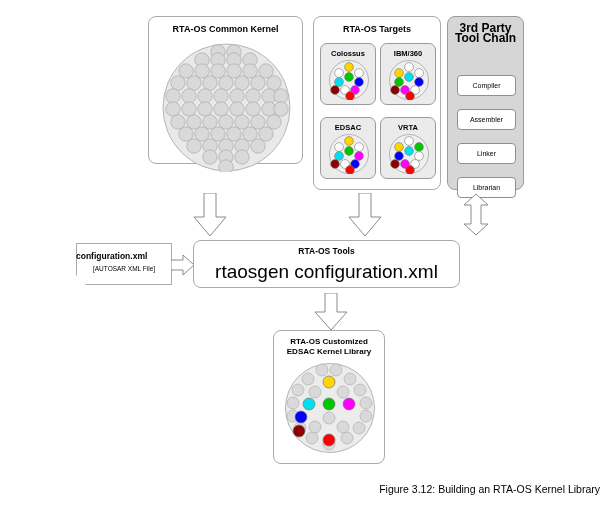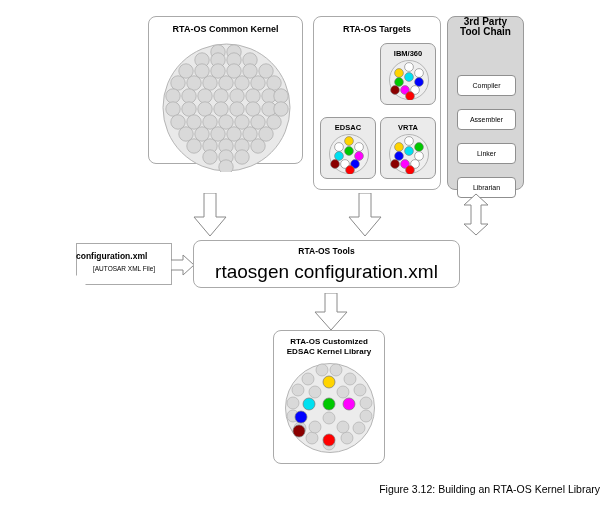--- a/index.html
+++ b/index.html
@@ -81,23 +81,23 @@
   
   #toolchain {
     left: 447px;
     top: 16px;
     width: 77px;
     height: 174px;
     background: #d6d6d6;
     border: 1px solid #9a9a9a;
   }
   #toolchain .panel-title {
-    font-size: 10px;
+    font-size: 12px;
     line-height: 10px;
-    padding-top: 0;
+    padding-top: 6px;
   }
   .tool-btn {
     position: absolute;
     left: 9px;
     width: 59px;
     height: 21px;
     box-sizing: border-box;
     border: 1px solid #8f8f8f;
     border-radius: 4px;
     background: #ffffff;
@@ -264,20 +264,38 @@
         <circle cx="64" cy="114" r="7.2"></circle>
         <circle cx="80" cy="114" r="7.2"></circle>
       <circle cx="64" cy="124" r="7.2"></circle>
     </g>
   </svg>
 </div>
 
 <div class="panel" id="targets-panel">
   <div class="panel-title">RTA-OS Targets</div>
 
+  <div class="target-box" id="tb-colossus">
+    <div class="tb-title">Colossus</div>
+    <svg class="target-disc" viewBox="0 0 40 40">
+      <circle cx="20" cy="20" r="19.5" fill="#efefef" stroke="#b5b5b5"></circle>
+      <g stroke="#777" stroke-width="0.6">
+        <circle cx="20" cy="7" r="4.4" fill="#ffd400"></circle>
+        <circle cx="10" cy="13" r="4.4" fill="#ffffff"></circle>
+        <circle cx="30" cy="13" r="4.4" fill="#ffffff"></circle>
+        <circle cx="20" cy="17" r="4.4" fill="#00c800"></circle>
+        <circle cx="10" cy="22" r="4.4" fill="#00e0f0"></circle>
+        <circle cx="30" cy="22" r="4.4" fill="#0000ff"></circle>
+        <circle cx="6" cy="30" r="4.4" fill="#8b0000"></circle>
+        <circle cx="16" cy="30" r="4.4" fill="#ffffff"></circle>
+        <circle cx="26" cy="30" r="4.4" fill="#ff00ff"></circle>
+        <circle cx="21" cy="36" r="4.4" fill="#ff0000"></circle>
+      </g>
+    </svg>
+  </div>
 
   <div class="target-box" id="tb-ibm360">
     <div class="tb-title">IBM/360</div>
     <svg class="target-disc" viewBox="0 0 40 40">
       <circle cx="20" cy="20" r="19.5" fill="#efefef" stroke="#b5b5b5"></circle>
       <g stroke="#777" stroke-width="0.6">
         <circle cx="20" cy="7" r="4.4" fill="#ffffff"></circle>
         <circle cx="10" cy="13" r="4.4" fill="#ffd400"></circle>
         <circle cx="30" cy="13" r="4.4" fill="#ffffff"></circle>
         <circle cx="20" cy="17" r="4.4" fill="#00e0f0"></circle>

